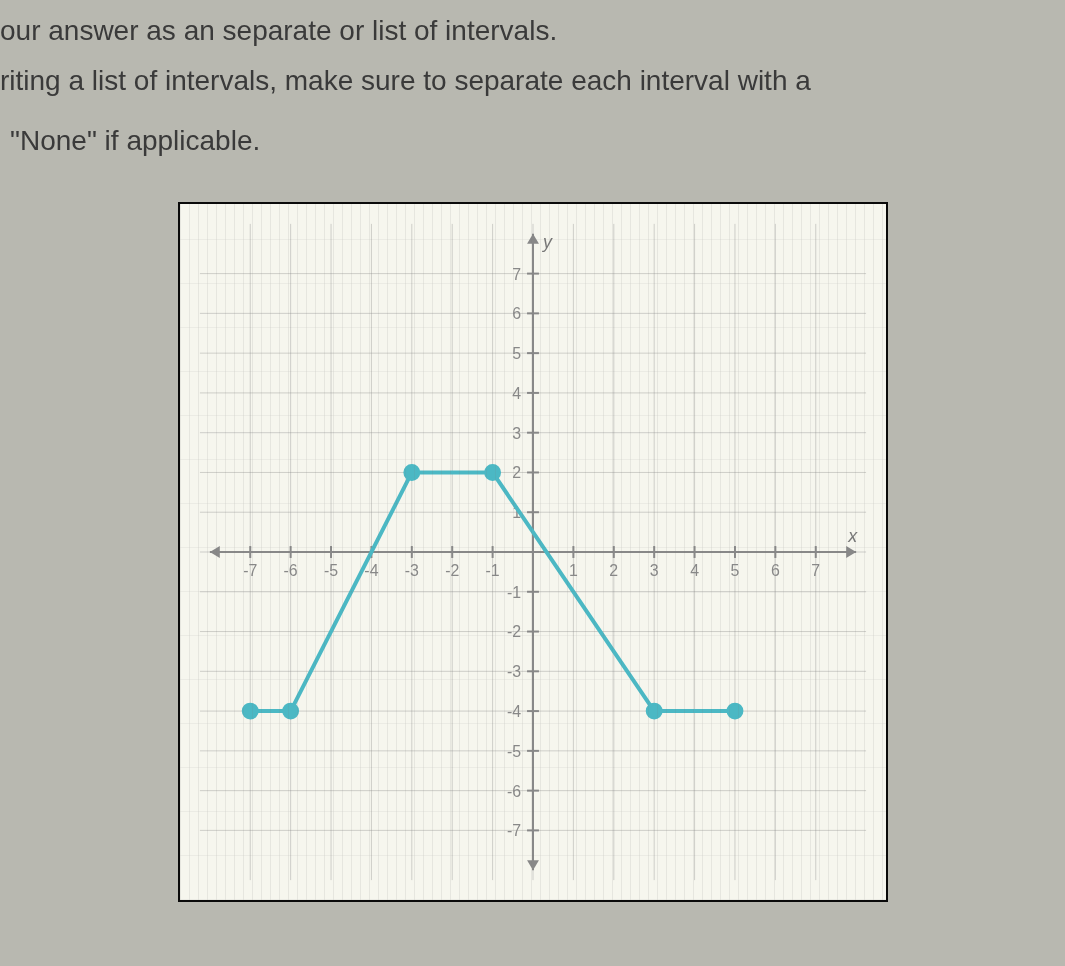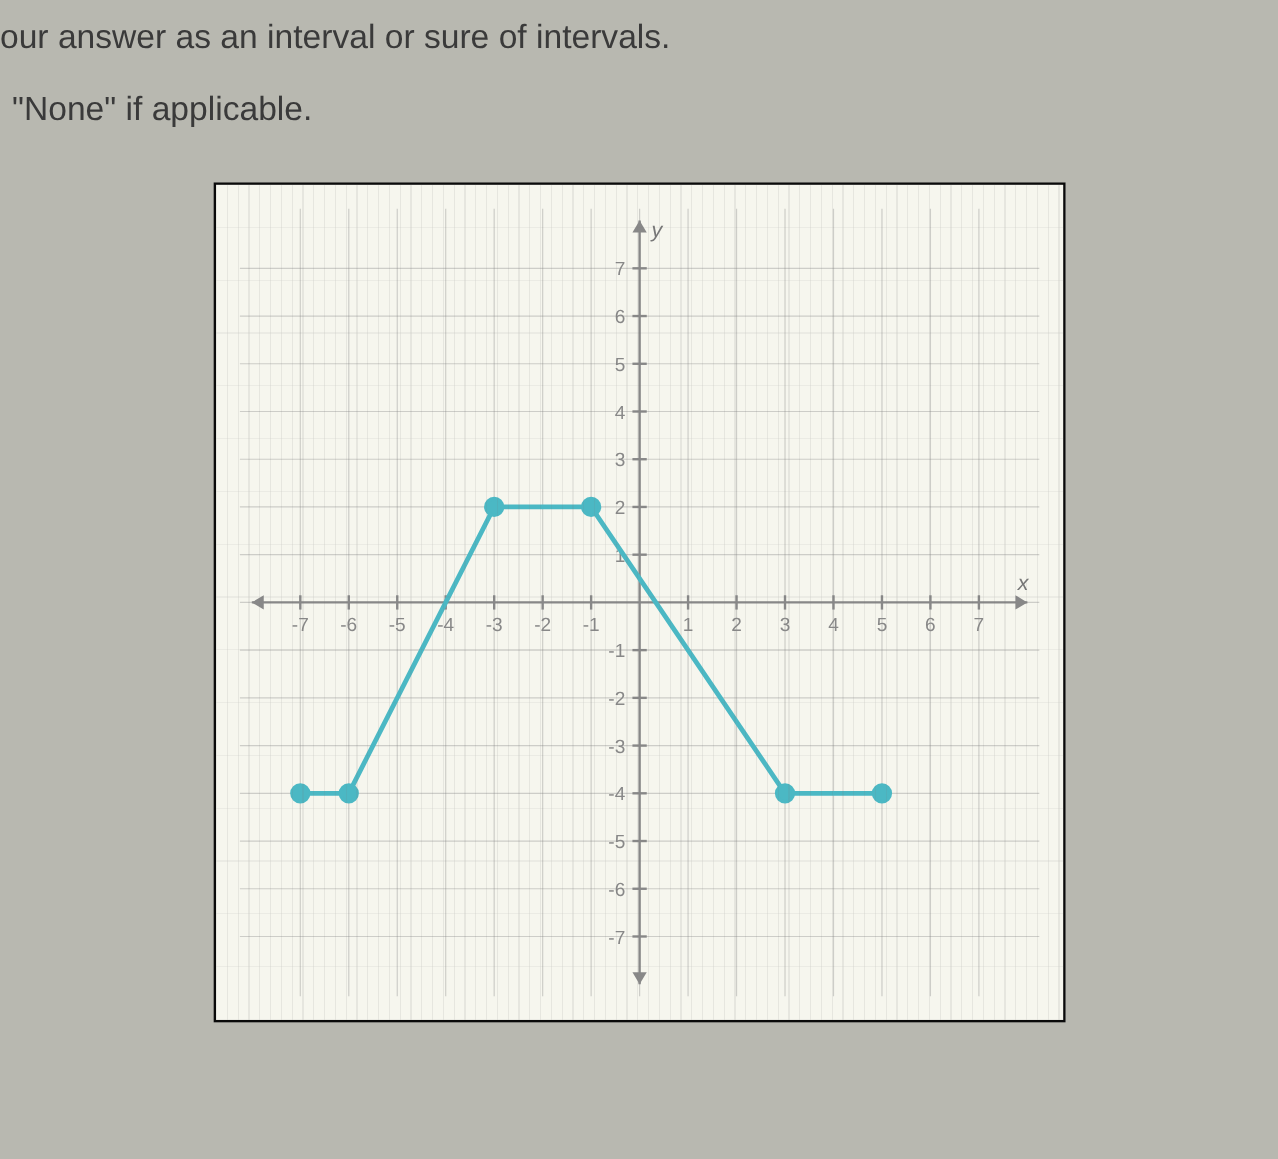--- a/index.html
+++ b/index.html
@@ -43,21 +43,22 @@
       opacity: 0.35;
       background:
         repeating-linear-gradient(90deg, rgba(120,120,120,0.35) 0 1px, transparent 1px 9px),
         repeating-linear-gradient(0deg, rgba(120,120,120,0.25) 0 1px, transparent 1px 44px);
     }
   </style>
 </head>
 <body>
 
 <div class="page-content">
-  <div class="instruction-text line1">our answer as an interval or sure of intervals.</div>
+  <div class="instruction-text line1">our answer as an separate or list of intervals.</div>
+  <div class="instruction-text line2">riting a list of intervals, make sure to separate each interval with a</div>
   <div class="instruction-text line3">"None" if applicable.</div>
 
   <div class="chart-container">
     <div class="grid-pattern"></div>
     <svg class="chart-svg" id="chart-svg" viewBox="0 0 710 700">
         <line x1="70.625" y1="20" x2="70.625" y2="680" stroke="rgba(130,130,130,0.35)" stroke-width="1"></line>
         <line x1="111.25" y1="20" x2="111.25" y2="680" stroke="rgba(130,130,130,0.35)" stroke-width="1"></line>
         <line x1="151.875" y1="20" x2="151.875" y2="680" stroke="rgba(130,130,130,0.35)" stroke-width="1"></line>
         <line x1="192.5" y1="20" x2="192.5" y2="680" stroke="rgba(130,130,130,0.35)" stroke-width="1"></line>
         <line x1="233.125" y1="20" x2="233.125" y2="680" stroke="rgba(130,130,130,0.35)" stroke-width="1"></line>

